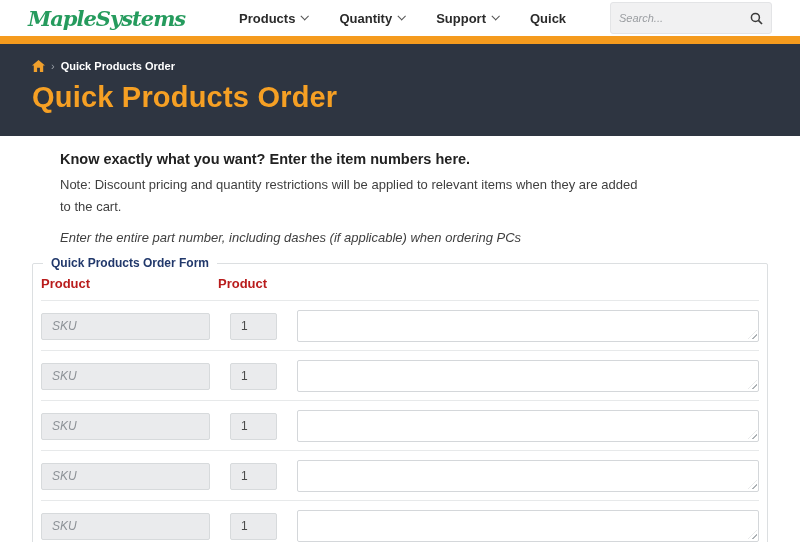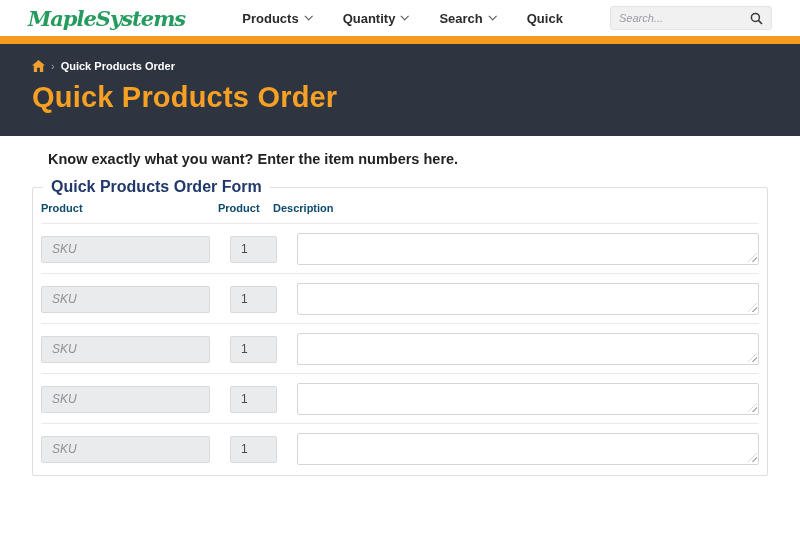--- a/index.html
+++ b/index.html
@@ -7,48 +7,48 @@
               font-family:"Liberation Sans", sans-serif; }
 
   
   .topbar { height:36px; display:flex; align-items:center; padding:0 28px; background:#fff; }
   .logo { font-family:"DejaVu Serif", serif; font-style:italic; font-weight:bold;
           font-size:21px; color:#259b5d; letter-spacing:-1px; white-space:nowrap; cursor:pointer; }
   .nav { display:flex; gap:32px; margin:0 auto; padding-left:10px; }
   .nav-item { font-size:13px; font-weight:bold; color:#2b2b2b; display:flex; align-items:center; cursor:pointer; }
   .chev { width:6px; height:6px; border-right:1.5px solid #555; border-bottom:1.5px solid #555;
           transform:rotate(45deg) translateY(-1px); display:inline-block; margin-left:6px; margin-bottom:3px; }
-  .search { width:162px; height:24px; background:#f1f1f2; border:1px solid #e3e4e6; border-radius:3px;
+  .search { width:162px; height:32px; background:#f1f1f2; border:1px solid #e3e4e6; border-radius:3px;
             display:flex; align-items:center; padding:0 8px; }
   .search input { flex:1; border:0; background:transparent; outline:none; font-size:11px;
                   font-style:italic; color:#555; font-family:"Liberation Sans", sans-serif; min-width:0; }
   .search input::placeholder { color:#9a9da1; }
   .search svg { flex:0 0 auto; }
 
   
   .accent-bar { height:8px; width:100%; }
 
   
   .hero { height:92px; padding:16px 32px 0; }
   .crumbs { display:flex; align-items:center; gap:6px; font-size:11px; font-weight:bold; color:#fff; }
   .crumb-sep { color:#9aa0a8; font-weight:normal; font-size:11px; }
   .hero-title { font-size:29px; font-weight:bold; margin-top:9px; letter-spacing:0.2px; }
 
   
-  .intro { padding:15px 48px 0; }
+  .intro { padding:15px 32px 0;margin-left:28px; }
   .intro-heading { font-size:14.5px; font-weight:bold; color:#222; margin-bottom:7px; }
   .intro-note { font-size:13px; color:#3f3f3f; line-height:1.7; max-width:578px; }
   .intro-tip { font-size:13px; font-style:italic; color:#3f3f3f; margin-top:12px; }
 
   
   fieldset.order-form { margin:11px 32px 0; border:1px solid #dcdfe1; border-radius:2px; padding:0 8px 2px; }
-  fieldset.order-form legend { font-size:16px; font-weight:bold; color:#21386b; padding:0 8px; margin-left:2px; }
+  fieldset.order-form legend { font-size:12px; font-weight:bold; color:#21386b; padding:0 8px; margin-left:2px; }
   .grid-row { display:grid; grid-template-columns:169px 47px 1fr; column-gap:8px; align-items:center; }
   .col-headers { padding:6px 0 9px; border-bottom:1px solid #e7e9ea; }
-  .col-headers span { font-size:11px; font-weight:bold; color:#0c4a6e; }
+  .col-headers span { font-size:13px; font-weight:bold; color:#b91c1c; }
   .prow { padding:9px 0 8px; border-bottom:1px solid #e7e9ea;gap:20px; }
   .prow:last-of-type { border-bottom:none; }
   .sku, .qty { height:27px; background:#eaebed; border:1px solid #d7dadc; border-radius:2px;
                font-size:12px; color:#333; padding:0 10px; outline:none;
                font-family:"Liberation Sans", sans-serif; width:100%; }
   .sku::placeholder { font-style:italic; color:#8d9297; }
   .qty { color:#4a4a4a; }
   .desc-wrap { position:relative; }
   .desc { width:100%; height:32px; background:#fff; border:1px solid #d4d7da; border-radius:2px;
           resize:none; outline:none; display:block; font-family:"Liberation Sans", sans-serif; font-size:12px; padding:4px 8px; }
@@ -64,21 +64,21 @@
   <div class="nav">
     <div class="nav-item">
       <span>Products</span>
       <span class="chev"></span>
     </div>
     <div class="nav-item">
       <span>Quantity</span>
       <span class="chev"></span>
     </div>
     <div class="nav-item">
-      <span>Search</span>
+      <span>Support</span>
       <span class="chev"></span>
     </div>
     <div class="nav-item">
       <span>Quick</span>
     </div>
   </div>
   <div class="search">
     <input type="text" placeholder="Search..." style="">
     <svg width="13" height="13" viewBox="0 0 13 13">
       <circle cx="5.4" cy="5.4" r="4" fill="none" stroke="#3a3a3a" stroke-width="1.5"></circle>
@@ -95,28 +95,29 @@
       <path d="M6.5 0 L13 5.4 L11.2 5.4 L11.2 12 L7.9 12 L7.9 7.8 L5.1 7.8 L5.1 12 L1.8 12 L1.8 5.4 L0 5.4 Z" fill="#f0a02c"></path>
     </svg>
     <span class="crumb-sep">›</span>
     <span>Quick Products Order</span>
   </div>
   <div class="hero-title" style="color: rgb(246, 160, 36);">Quick Products Order</div>
 </div>
 
 <div class="intro">
   <div class="intro-heading">Know exactly what you want? Enter the item numbers here.</div>
+  <div class="intro-note">Note: Discount pricing and quantity restrictions will be applied to relevant items when they are added to the cart.</div>
+  <div class="intro-tip">Enter the entire part number, including dashes (if applicable) when ordering PCs</div>
 </div>
 
 <fieldset class="order-form">
   <legend>Quick Products Order Form</legend>
   <div class="grid-row col-headers">
     <span>Product</span>
     <span>Product</span>
-    <span>Description</span>
   </div>
   <div id="rows-container">
   <div class="grid-row prow">
     <input type="text" class="sku" placeholder="SKU" style="">
     <input type="text" class="qty" value="1" style="">
     <div class="desc-wrap">
       <textarea class="desc" style=""></textarea>
       <span class="grip"></span>
     </div>
   </div>

